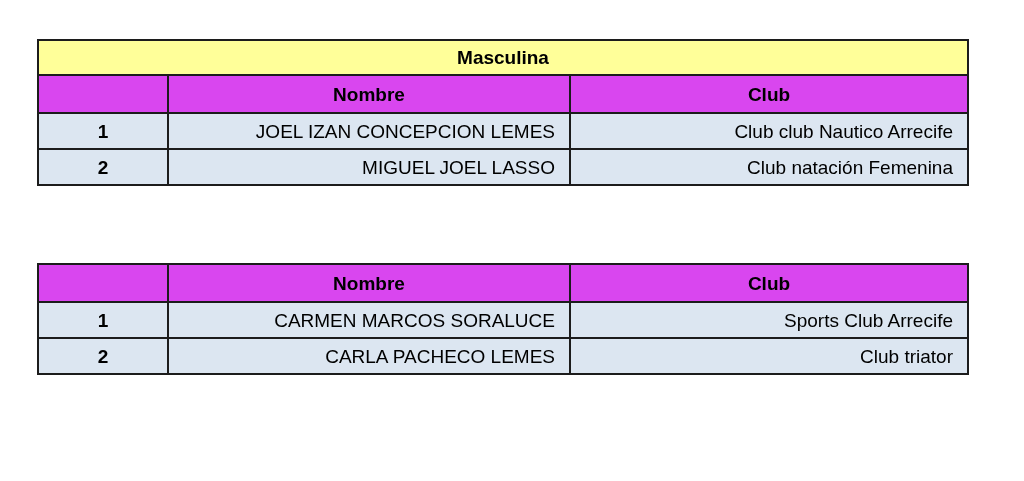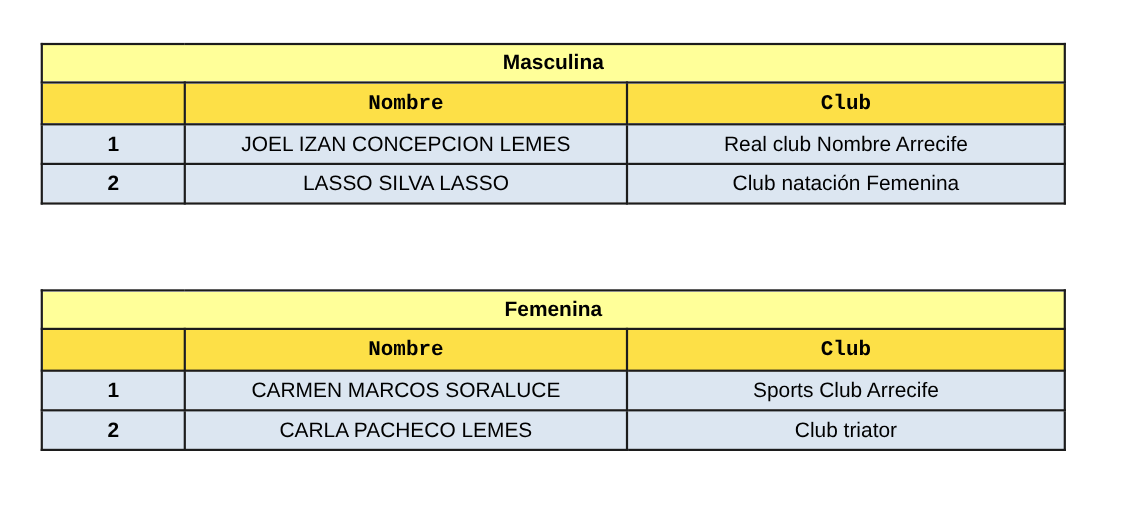--- a/index.html
+++ b/index.html
@@ -37,36 +37,35 @@
     overflow: hidden;
     white-space: nowrap;
   }
   td.title-cell {
     background: #ffff99;
     font-weight: bold;
     text-align: center;
     height: 33px;
   }
   th.head-cell {
-    background: #fde047;
+    background: #d946ef;
     font-weight: bold;
     text-align: center;
     height: 36px;
-    font-family: Liberation Mono, monospace;
   }
   tr.data-row td {
     background: #dce6f1;
     height: 34px;
   }
   td.rank-cell {
     text-align: center;
     font-weight: bold;
   }
   td.text-cell {
-    text-align: center;
+    text-align: right;
     font-weight: normal;
   }
 </style>
 </head>
 <body>
 
 <div class="page">
 
   <table class="results first">
     <colgroup>
@@ -79,40 +78,37 @@
         <td class="title-cell" colspan="3">Masculina</td>
       </tr>
       <tr>
         <th class="head-cell"></th>
         <th class="head-cell">Nombre</th>
         <th class="head-cell">Club</th>
       </tr>
       <tr class="data-row">
         <td class="rank-cell">1</td>
         <td class="text-cell">JOEL IZAN CONCEPCION LEMES</td>
-        <td class="text-cell">Real club Nombre Arrecife</td>
+        <td class="text-cell">Club club Nautico Arrecife</td>
       </tr>
       <tr class="data-row">
         <td class="rank-cell">2</td>
-        <td class="text-cell">LASSO SILVA LASSO</td>
+        <td class="text-cell">MIGUEL JOEL LASSO</td>
         <td class="text-cell">Club natación Femenina</td>
       </tr>
     </tbody>
   </table>
 
   <table class="results second">
     <colgroup>
       <col class="c-rank">
         <col class="c-nombre">
         <col class="c-club">
     </colgroup>
     <tbody>
-      <tr>
-        <td class="title-cell" colspan="3">Femenina</td>
-      </tr>
       <tr>
         <th class="head-cell"></th>
         <th class="head-cell">Nombre</th>
         <th class="head-cell">Club</th>
       </tr>
       <tr class="data-row">
         <td class="rank-cell">1</td>
         <td class="text-cell">CARMEN MARCOS SORALUCE</td>
         <td class="text-cell">Sports Club Arrecife</td>
       </tr>

